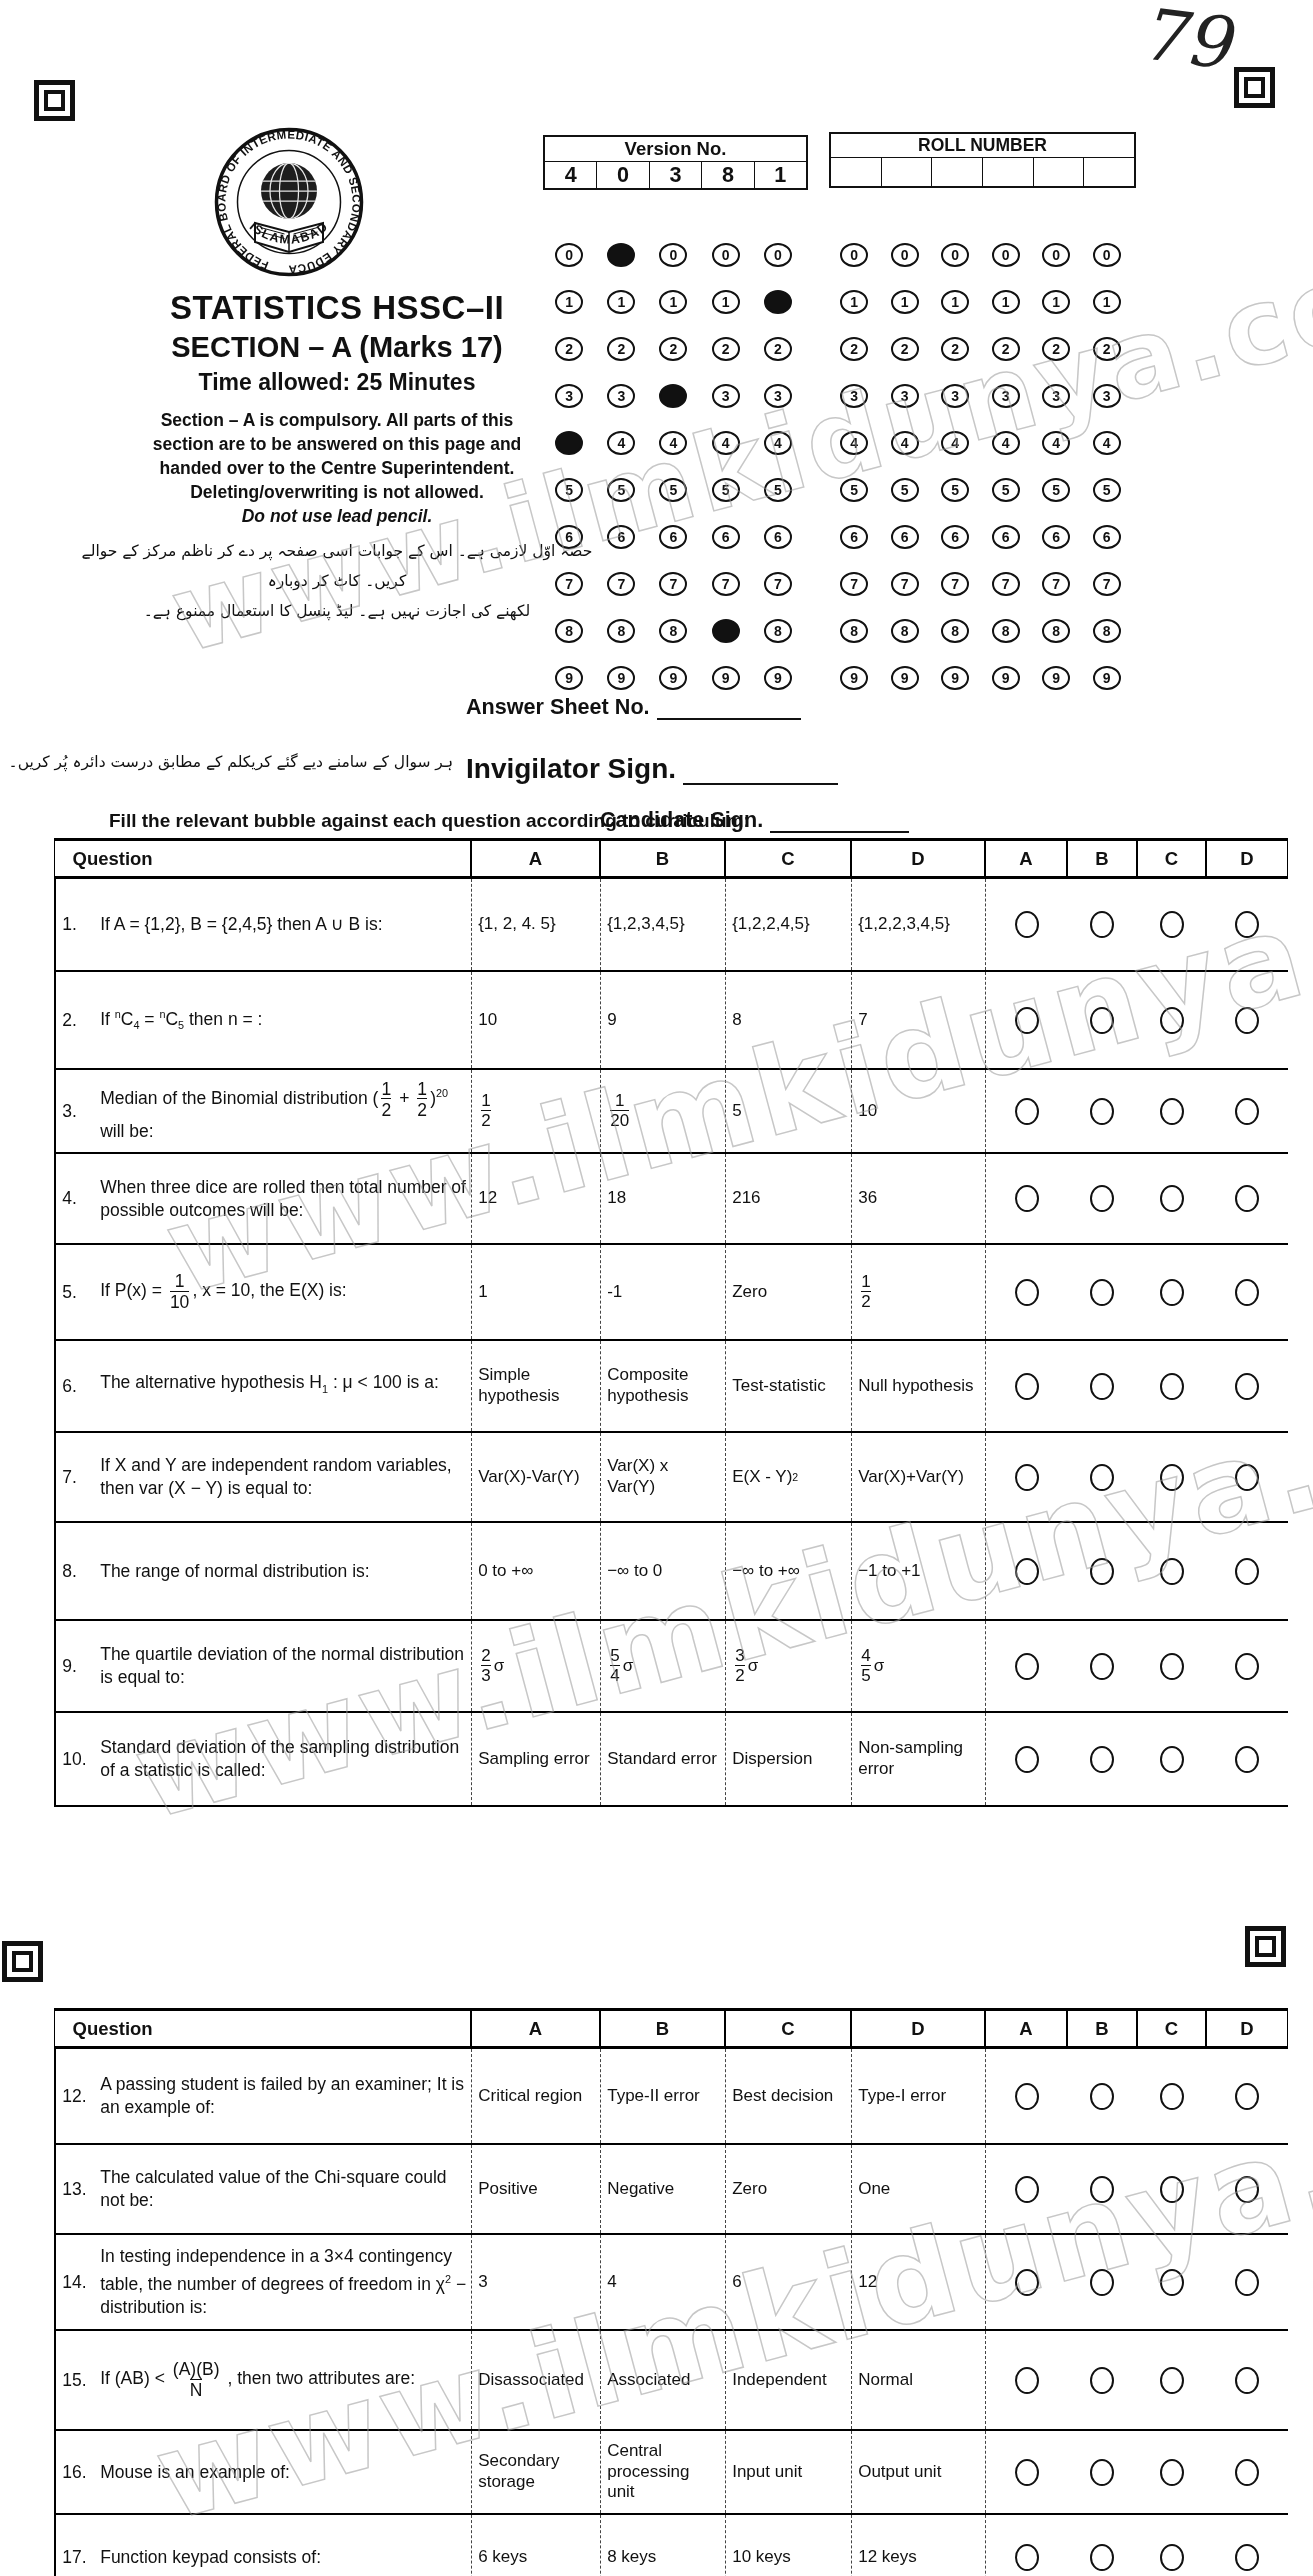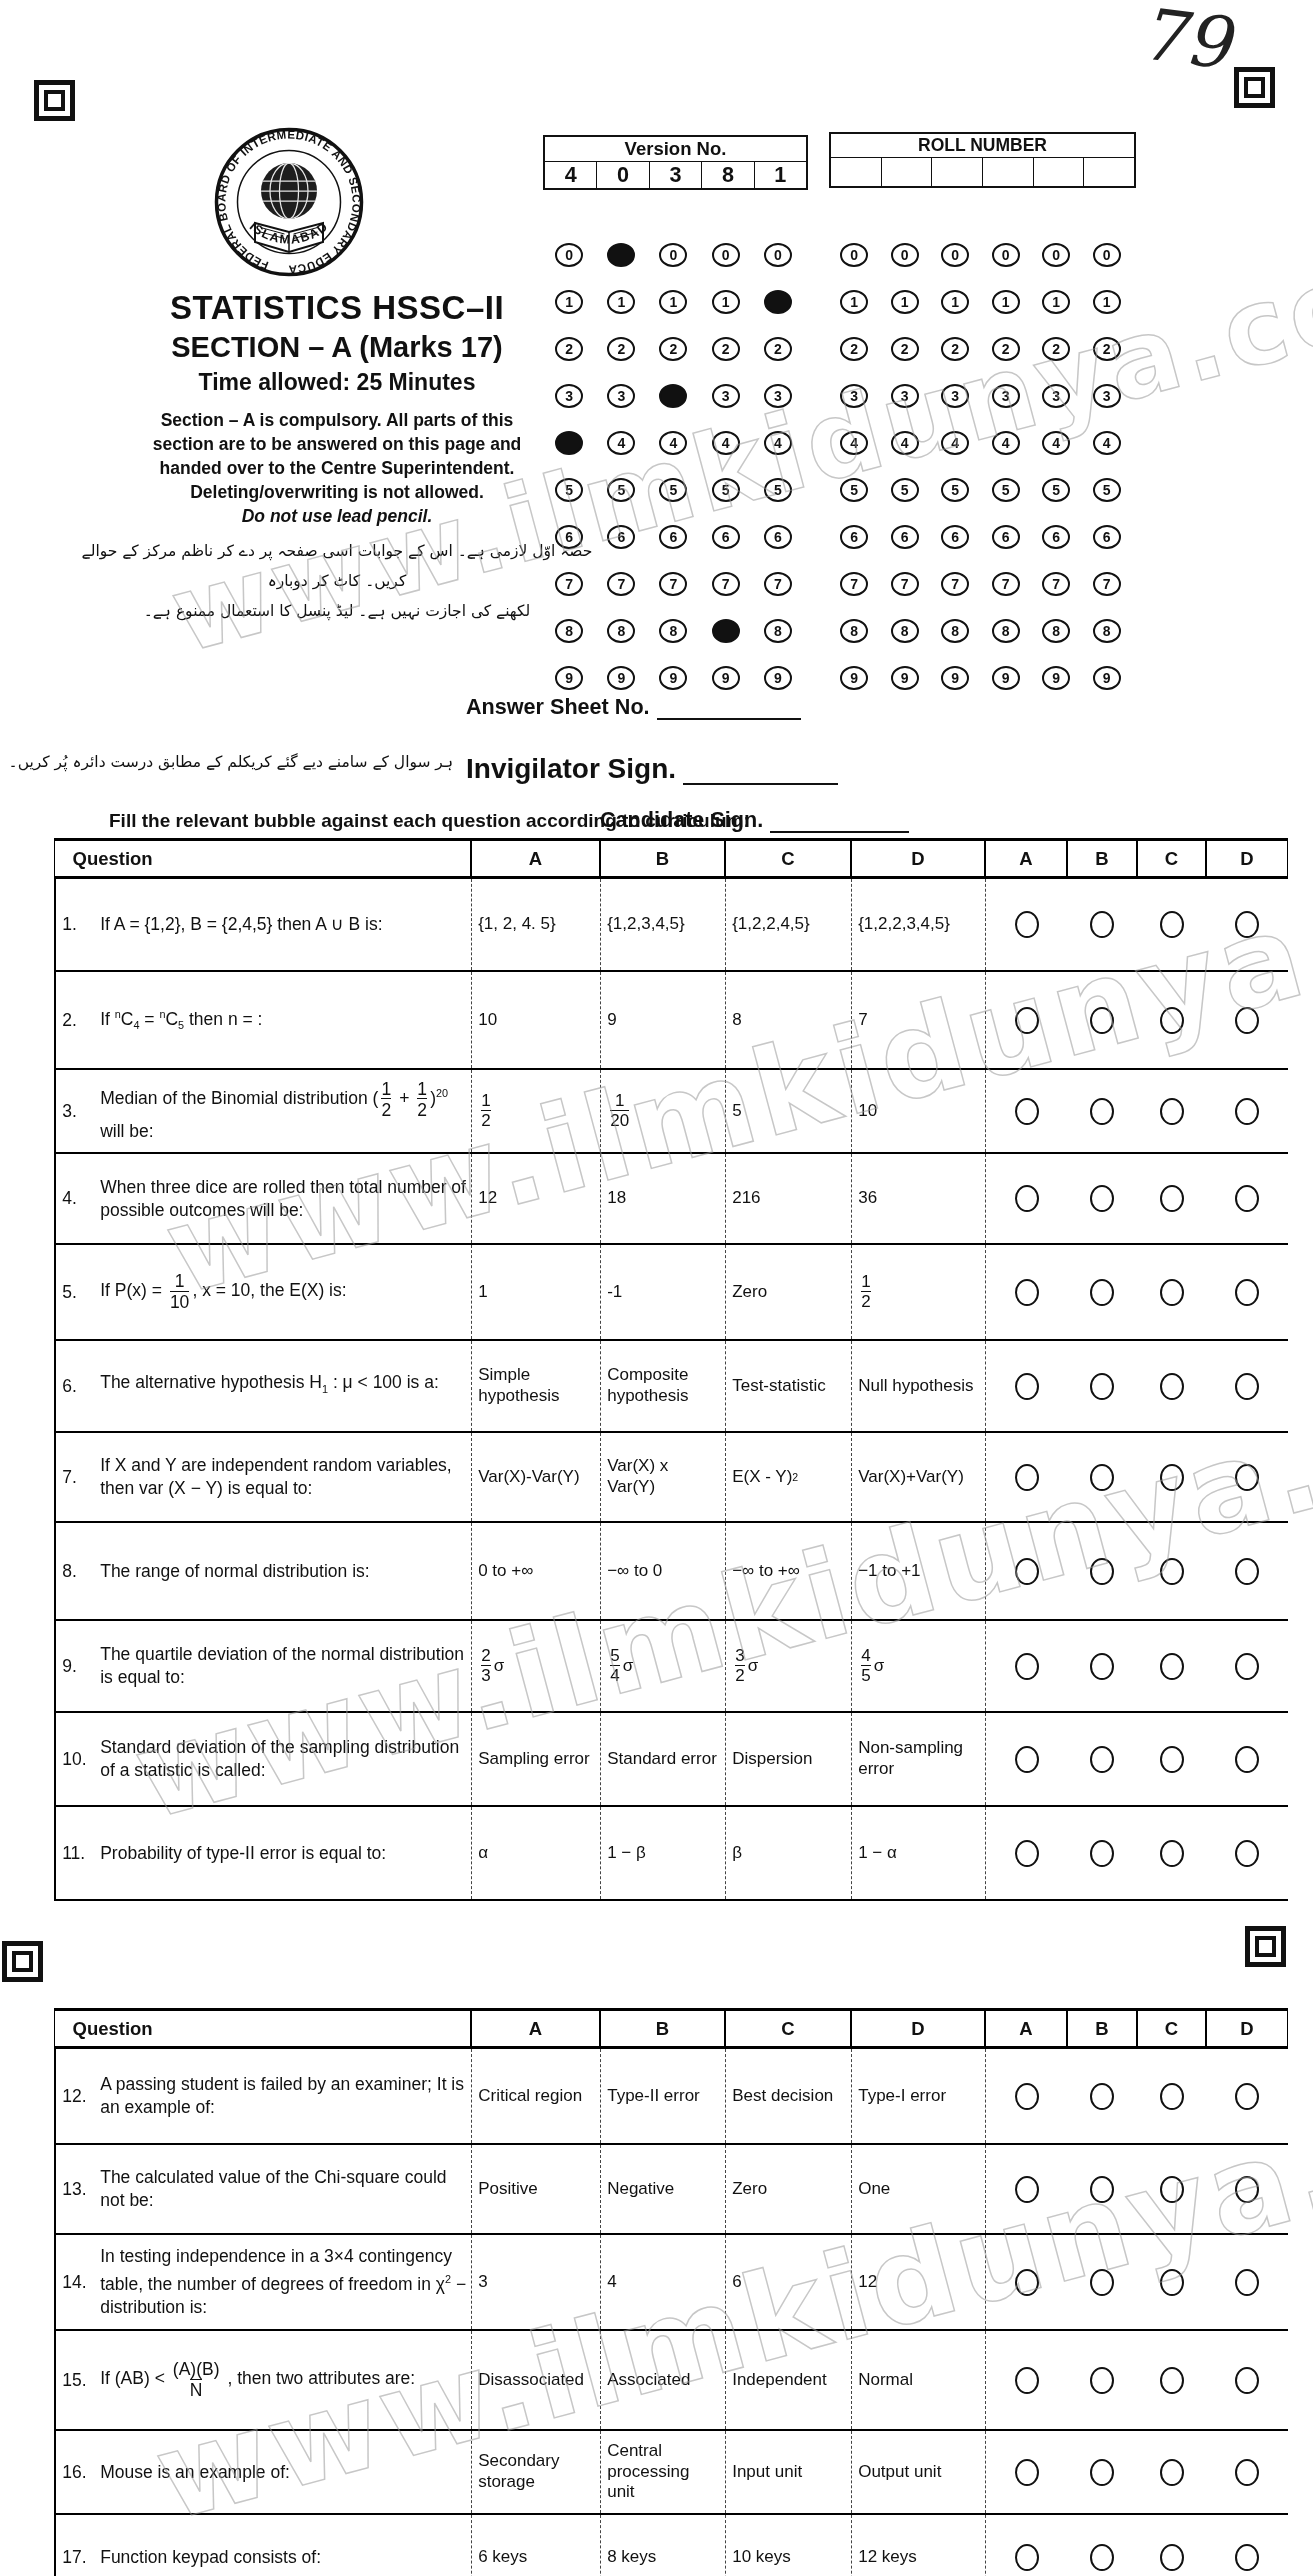--- a/index.html
+++ b/index.html
@@ -571,42 +571,20 @@
         <div class="bcell">
           <div class="abubble"></div>
         </div>
         <div class="bcell">
           <div class="abubble"></div>
         </div>
         <div class="bcell">
           <div class="abubble"></div>
         </div>
       </div>
-      <div class="qrow" style="min-height: 94px;">
-        <div class="qcell">
-          <span class="qnum">11.</span>
-          <div class="qtext">Probability of type-II error is equal to:</div>
-        </div>
-        <div class="ocell">α</div>
-        <div class="ocell">1 − β</div>
-        <div class="ocell">β</div>
-        <div class="ocell">1 − α</div>
-        <div class="bcell first">
-          <div class="abubble"></div>
-        </div>
-        <div class="bcell">
-          <div class="abubble"></div>
-        </div>
-        <div class="bcell">
-          <div class="abubble"></div>
-        </div>
-        <div class="bcell">
-          <div class="abubble"></div>
-        </div>
-      </div>
     </div>
   <div class="qtable" id="table2" style="top:2008px;">
       <div class="qrow qhead">
         <div class="qh">Question</div>
         <div>A</div>
         <div>B</div>
         <div>C</div>
         <div>D</div>
         <div>A</div>
         <div>B</div>

